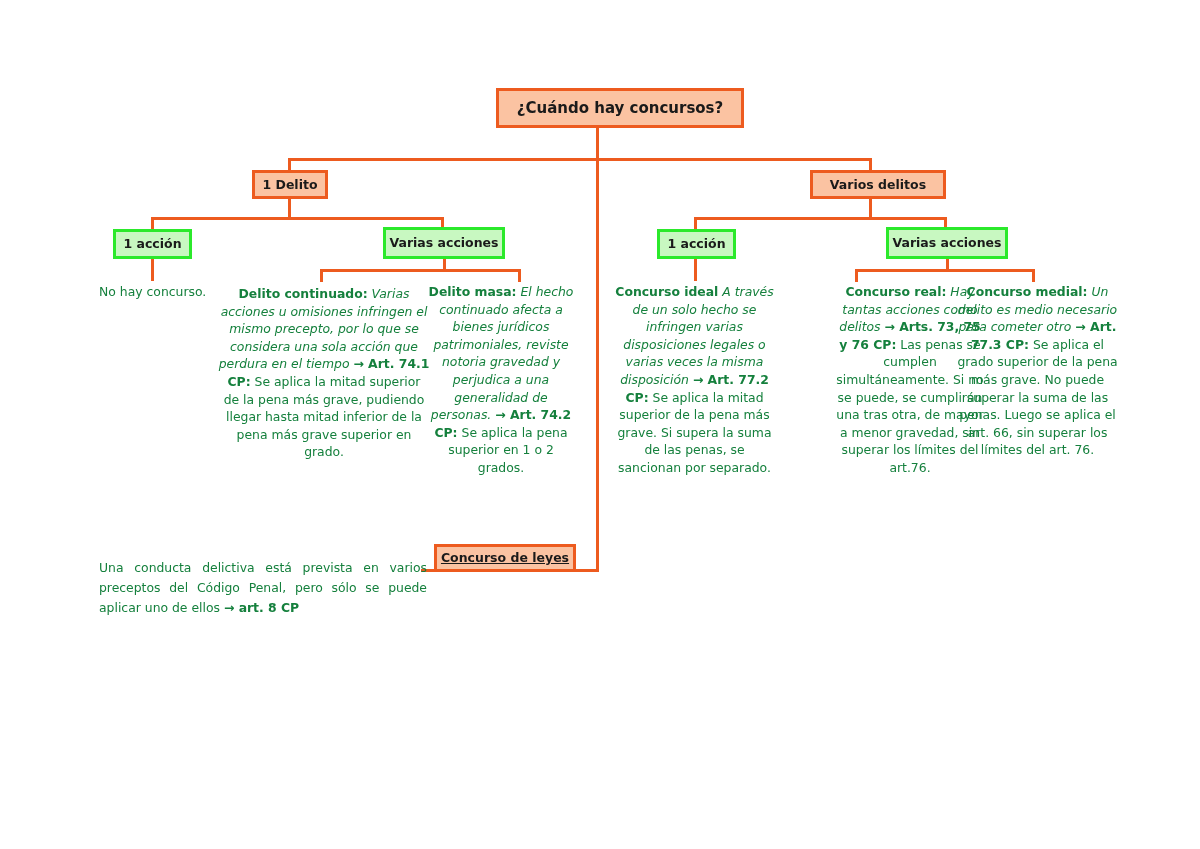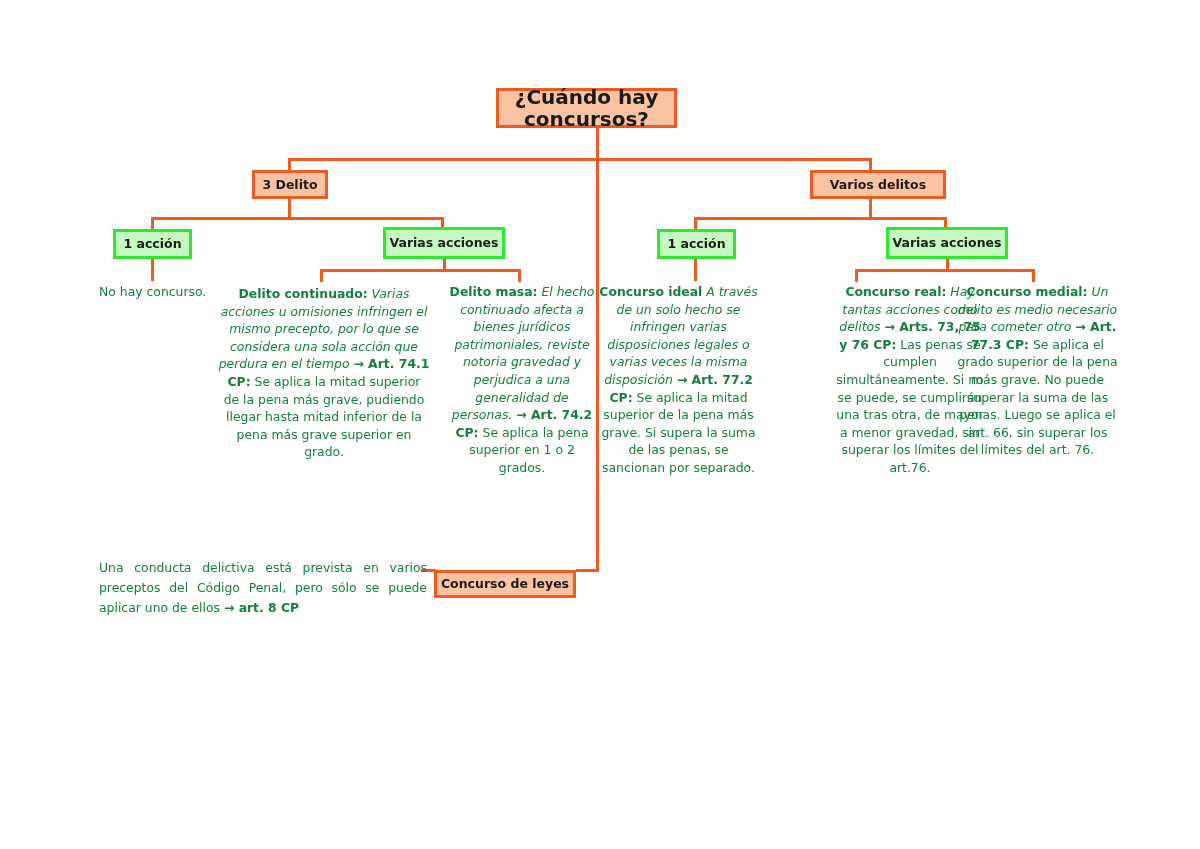--- a/index.html
+++ b/index.html
@@ -46,22 +46,22 @@
     font-weight: bold;
   }
   .node-green {
     background: #C8F8C1;
     border: 3px solid #2BE92B;
     color: #1a1a1a;
     font-weight: bold;
   }
 
   #root-node {
-    left: 496px; top: 88px; width: 181px; height: 40px;
-    font-size: 20px;
+    left: 496px; top: 88px; width: 248px; height: 40px;
+    font-size: 15px;
     text-align: center;
   }
   #node-1delito {
     left: 252px; top: 170px; width: 76px; height: 29px;
     font-size: 12.5px;
   }
   #node-varios-delitos {
     left: 810px; top: 170px; width: 136px; height: 29px;
     font-size: 12.5px;
   }
@@ -75,22 +75,23 @@
   }
   #node-1accion-right {
     left: 657px; top: 229px; width: 79px; height: 30px;
     font-size: 12.5px;
   }
   #node-varias-right {
     left: 886px; top: 227px; width: 122px; height: 32px;
     font-size: 12.5px;
   }
   #node-concurso-leyes {
-    left: 434px; top: 570px; width: 142px; height: 28px;
-    font-size: 12.5px;
+    left: 434px; top: 544px; width: 142px; height: 28px;
+    font-size: 12.5px;
+    text-decoration: underline;
   }
 
   
   .txt {
     position: absolute;
     box-sizing: border-box;
     font-size: 12.4px;
     line-height: 1.42;
     color: #15803d;
   }
@@ -101,24 +102,24 @@
 
   #txt-no-concurso {
     left: 99px; top: 283px; width: 125px;
     text-align: left;
     font-size: 12.4px;
   }
   #txt-delito-continuado {
     left: 218px; top: 285px; width: 212px;
   }
   #txt-delito-masa {
-    left: 446px; top: 283px; width: 152px;
+    left: 425px; top: 283px; width: 152px;
   }
   #txt-concurso-ideal {
-    left: 596px; top: 283px; width: 165px;
+    left: 612px; top: 283px; width: 165px;
   }
   #txt-concurso-real {
     left: 834px; top: 283px; width: 152px;
   }
   #txt-concurso-medial {
     left: 955px; top: 283px; width: 165px;
   }
   #txt-conducta {
     left: 99px; top: 558px; width: 328px;
     text-align: justify;
@@ -182,21 +183,21 @@
 
   <div class="conn conn-v" style="left:946px; top:259px; height:12px;"></div>
   <div class="conn conn-h" style="left:855px; top:269px; width:180px;"></div>
   <div class="conn conn-v" style="left:855px; top:269px; height:13px;"></div>
   <div class="conn conn-v" style="left:1032px; top:269px; height:13px;"></div>
 
   <div class="conn conn-h" style="left:421px; top:569px; width:15px;"></div>
 
   <div class="node node-peach" id="root-node">¿Cuándo hay concursos?</div>
 
-  <div class="node node-peach" id="node-1delito">3 Delito</div>
+  <div class="node node-peach" id="node-1delito">1 Delito</div>
 
   <div class="node node-peach" id="node-varios-delitos">Varios delitos</div>
 
   <div class="node node-green" id="node-1accion-left">1 acción</div>
 
   <div class="node node-green" id="node-varias-left">Varias acciones</div>
 
   <div class="node node-green" id="node-1accion-right">1 acción</div>
 
   <div class="node node-green" id="node-varias-right">Varias acciones</div>

